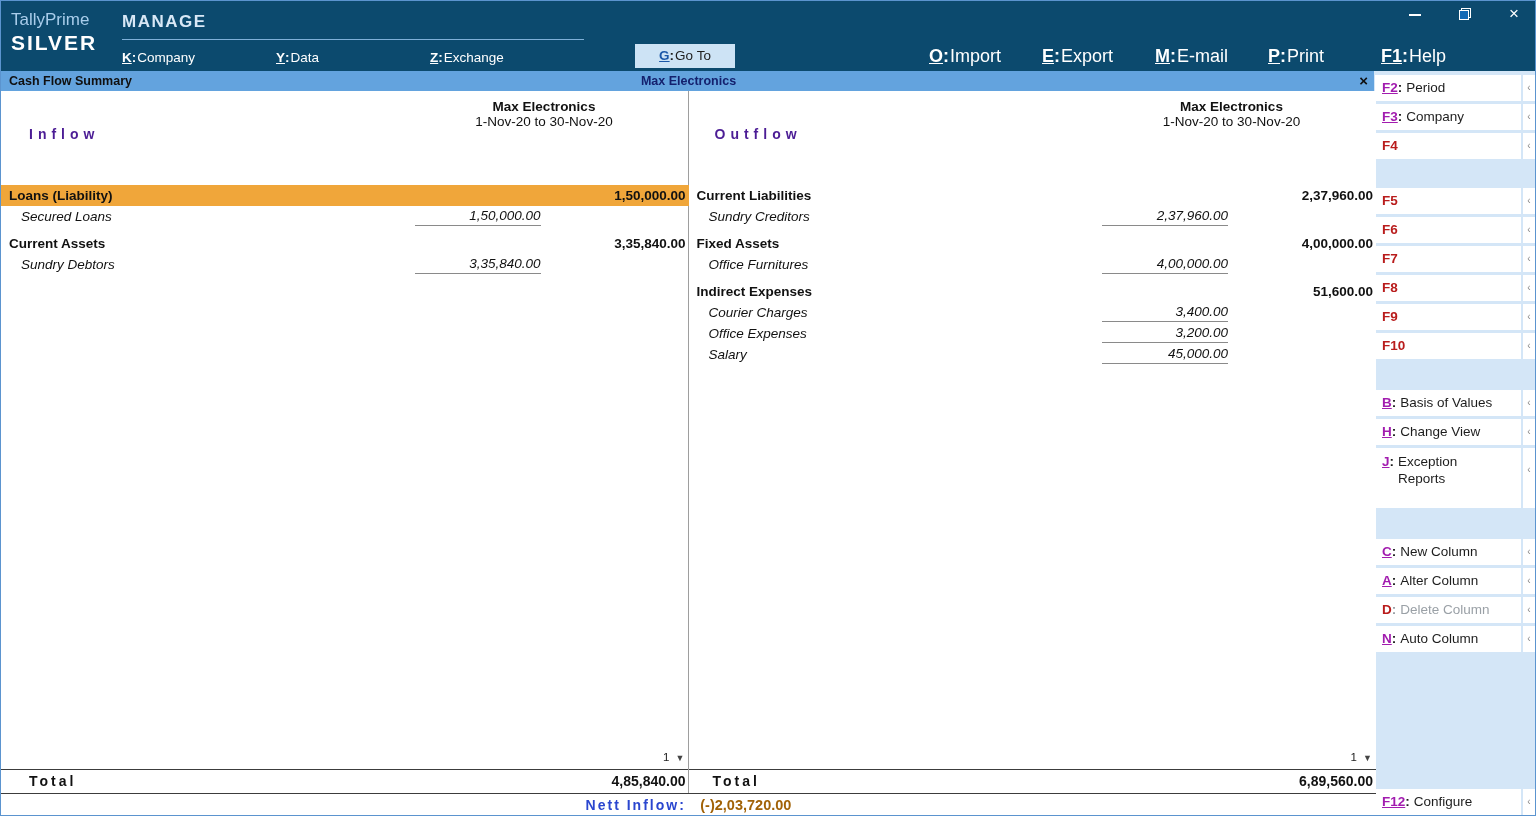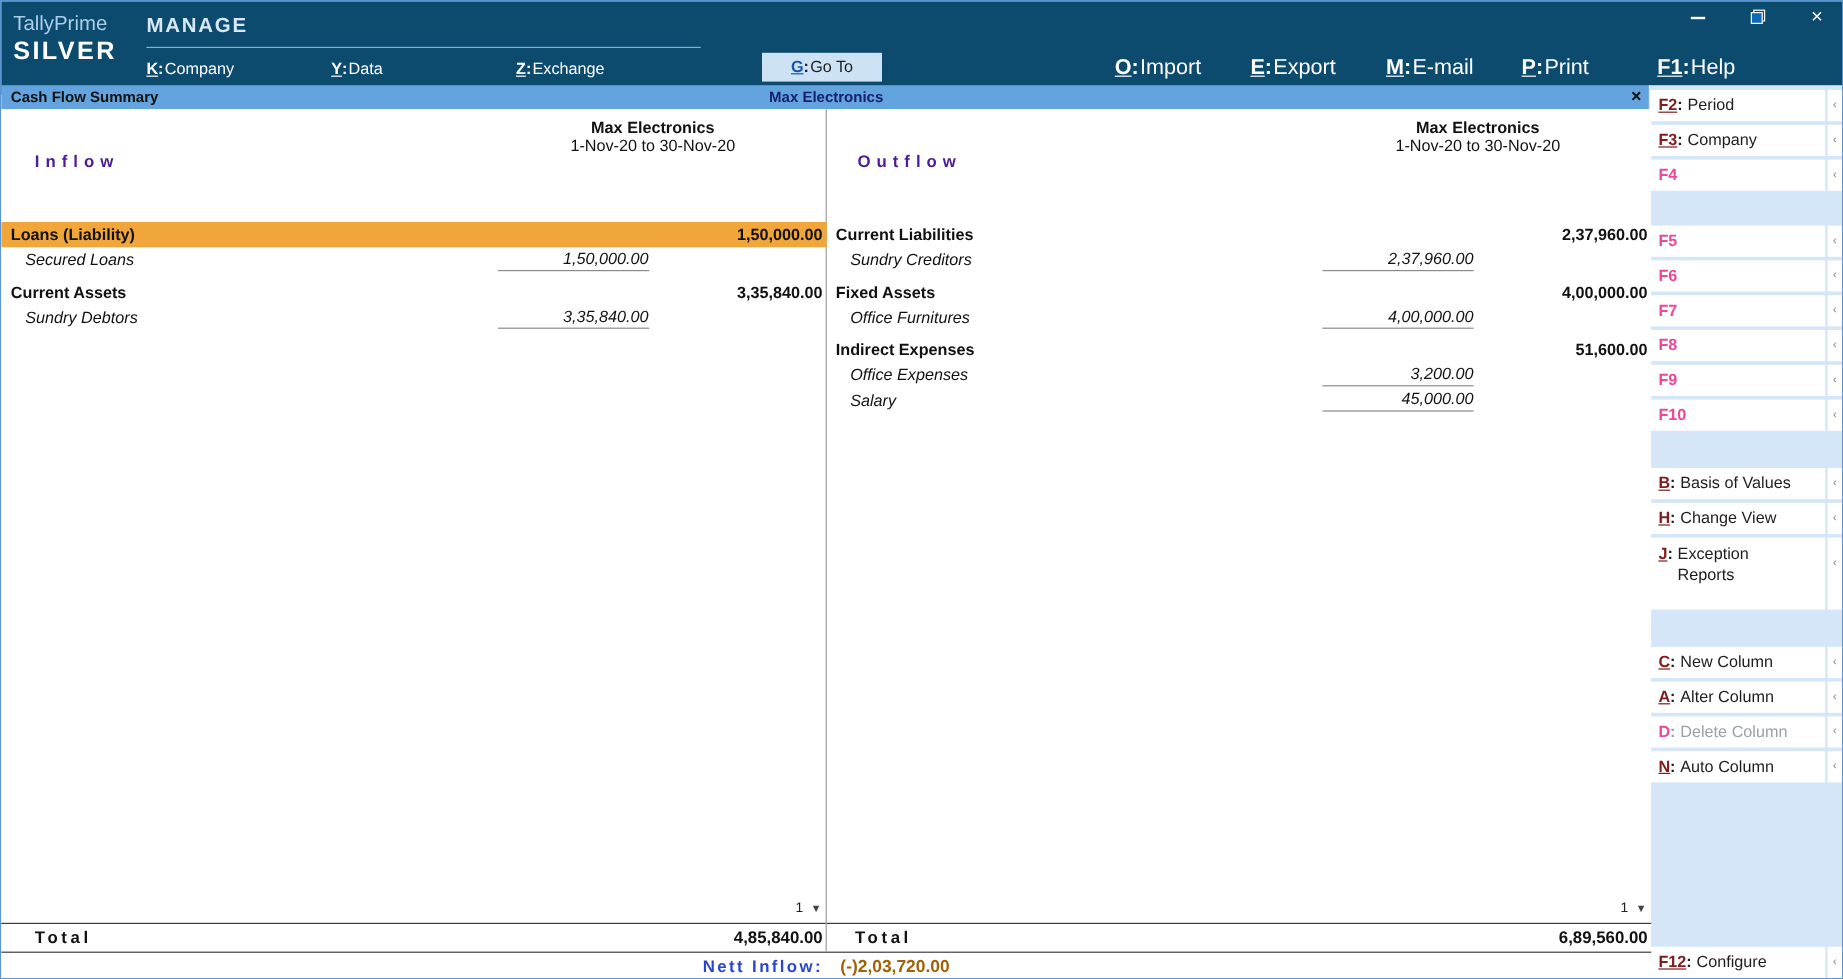--- a/index.html
+++ b/index.html
@@ -37,25 +37,25 @@
   .titlebar { position:absolute; top:70px; left:0; width:1375px; height:20px; background:#63a3de; font-size:12.5px; font-weight:bold; color:#101010; }
   .tb-title { position:absolute; left:8px; top:3px; }
   .tb-company { position:absolute; left:0; width:100%; text-align:center; top:3px; color:#14216e; }
   .tb-close { position:absolute; right:8px; top:1px; font-size:15px; cursor:pointer; color:#101010; }
 
   
   .sidebar { position:absolute; top:70px; right:0; width:161px; height:746px; background:#d4e6f7;
              padding:4px 0 2px 1px; display:flex; flex-direction:column; }
   .sb-row { display:flex; margin-bottom:3px; flex:0 0 auto; }
   .sb-btn { flex:1; background:#fff; height:26px; line-height:26px; padding-left:7px; font-size:13.5px; color:#1d1d1d; cursor:pointer; white-space:nowrap; overflow:hidden; }
-  .sb-btn .key { color:#7f1d1d; font-weight:bold; text-decoration:underline; }
+  .sb-btn .key { color:#a21caf; font-weight:bold; text-decoration:underline; }
   .sb-btn .key::after { content:":"; display:inline-block; color:#1d1d1d; margin:0 4px 0 0; }
   .sb-btn.nolabel .key::after { content:""; margin:0; }
   .sb-btn.disabled { color:#9aa0a6; cursor:default; }
-  .sb-btn.disabled .key { color:#ec4899; text-decoration:none; }
+  .sb-btn.disabled .key { color:#b91c1c; text-decoration:none; }
   .sb-btn.disabled .key::after { color:#9aa0a6; }
   .sb-chev { width:12px; margin-left:2px; background:#fff; color:#8a8a8a; font-size:10px; text-align:center; line-height:26px; flex:0 0 auto; cursor:pointer; }
   .sb-row.tall .sb-btn { height:60px; line-height:17px; padding-top:5px; white-space:normal; }
   .sb-row.tall .sb-btn .lbl { display:inline-block; width:74px; vertical-align:top; }
   .sb-row.tall .sb-chev { line-height:44px; }
   .sb-spacer-sm { height:26px; flex:0 0 auto; }
   .sb-spacer-md { height:28px; flex:0 0 auto; }
   .sb-flex { flex:1 1 auto; }
 
   
@@ -329,20 +329,24 @@
           </div>
           <div class="row detail">
             <span class="rlabel">Office Furnitures</span>
             <span class="amt inner">4,00,000.00</span>
           </div>
           <div class="row group">
             <span class="rlabel">Indirect Expenses</span>
             <span class="amt outer">51,600.00</span>
           </div>
           <div class="row detail">
+            <span class="rlabel">Courier Charges</span>
+            <span class="amt inner">3,400.00</span>
+          </div>
+          <div class="row detail">
             <span class="rlabel">Office Expenses</span>
             <span class="amt inner">3,200.00</span>
           </div>
           <div class="row detail">
             <span class="rlabel">Salary</span>
             <span class="amt inner">45,000.00</span>
           </div>
         </div>
       </div>
     </div>

